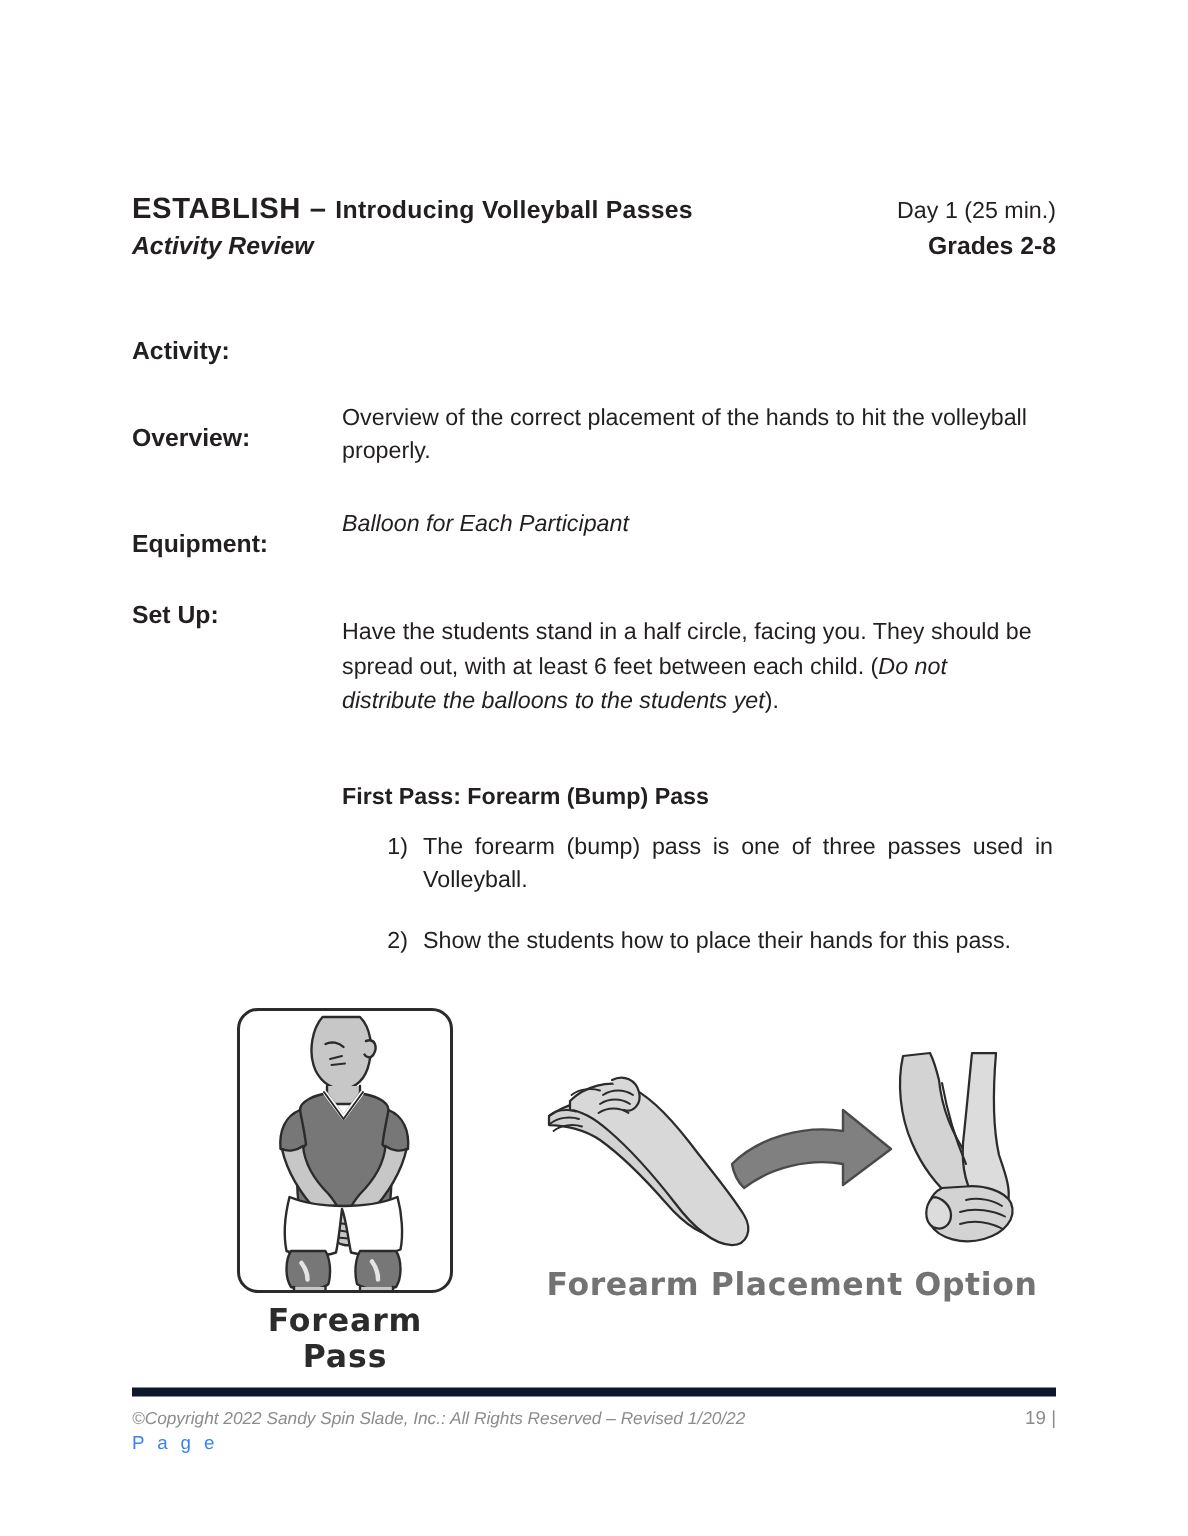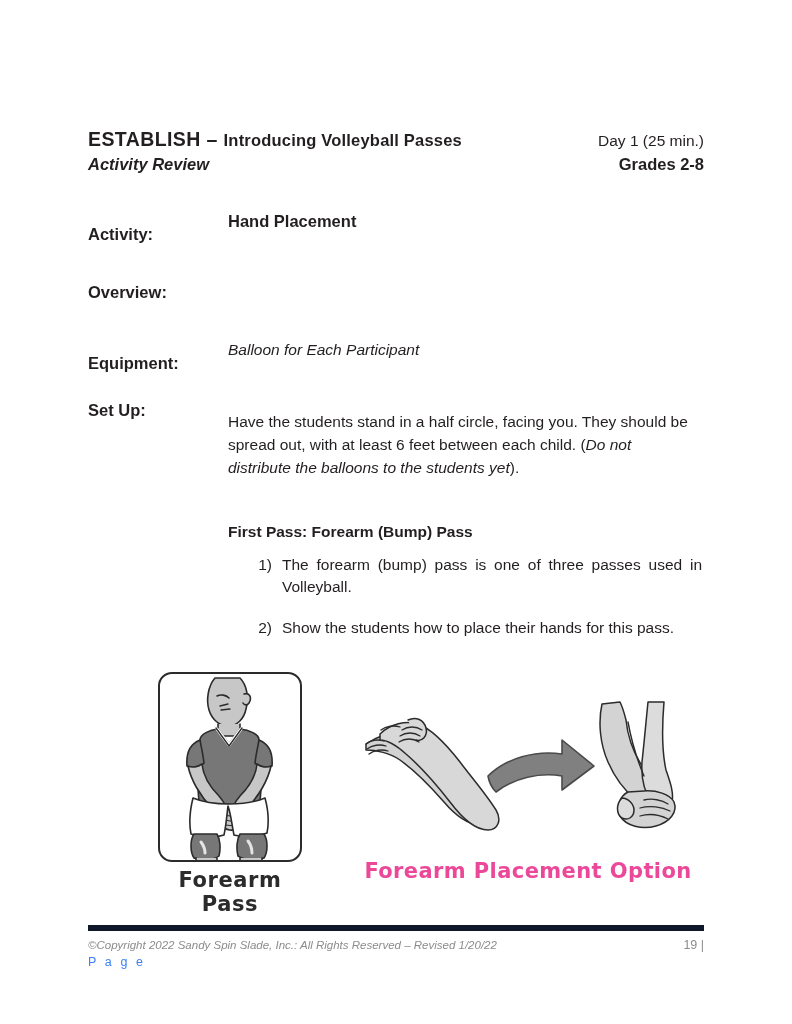--- a/index.html
+++ b/index.html
@@ -166,26 +166,26 @@
     top: 700px;
     width: 344px;
   }
   .pl-art {
     width: 344px;
     height: 140px;
     position: relative;
   }
   .pl-caption {
     text-align: center;
-    margin-top: 19px;
+    margin-top: 4px;
     font-family: "DejaVu Sans", sans-serif;
     font-size: 21px;
     font-weight: bold;
     letter-spacing: 0.4px;
-    color: #ec4899;
+    color: #737373;
   }
 
   
   .footer {
     position: absolute;
     left: 88px;
     top: 925px;
     width: 616px;
     border-top: 6px solid #0f172a;
     padding-top: 7px;
@@ -223,25 +223,25 @@
       <div class="header-right-1">Day 1 (25 min.)</div>
     </div>
     <div class="header-row row2">
       <div class="activity-review">Activity Review</div>
       <div class="grades">Grades 2-8</div>
     </div>
   </div>
 
   <div class="field-row" id="row-activity">
     <div class="field-label">Activity:</div>
-    <div class="field-value bold">Hand Placement</div>
   </div>
 
   <div class="field-row" id="row-overview">
     <div class="field-label">Overview:</div>
+    <div class="field-value">Overview of the correct placement of the hands to hit the volleyball properly.</div>
   </div>
 
   <div class="field-row" id="row-equipment">
     <div class="field-label">Equipment:</div>
     <div class="field-value italic">Balloon for Each Participant</div>
   </div>
 
   <div class="field-row" id="row-setup">
     <div class="field-label">Set Up:</div>
     <div class="field-value"></div>

